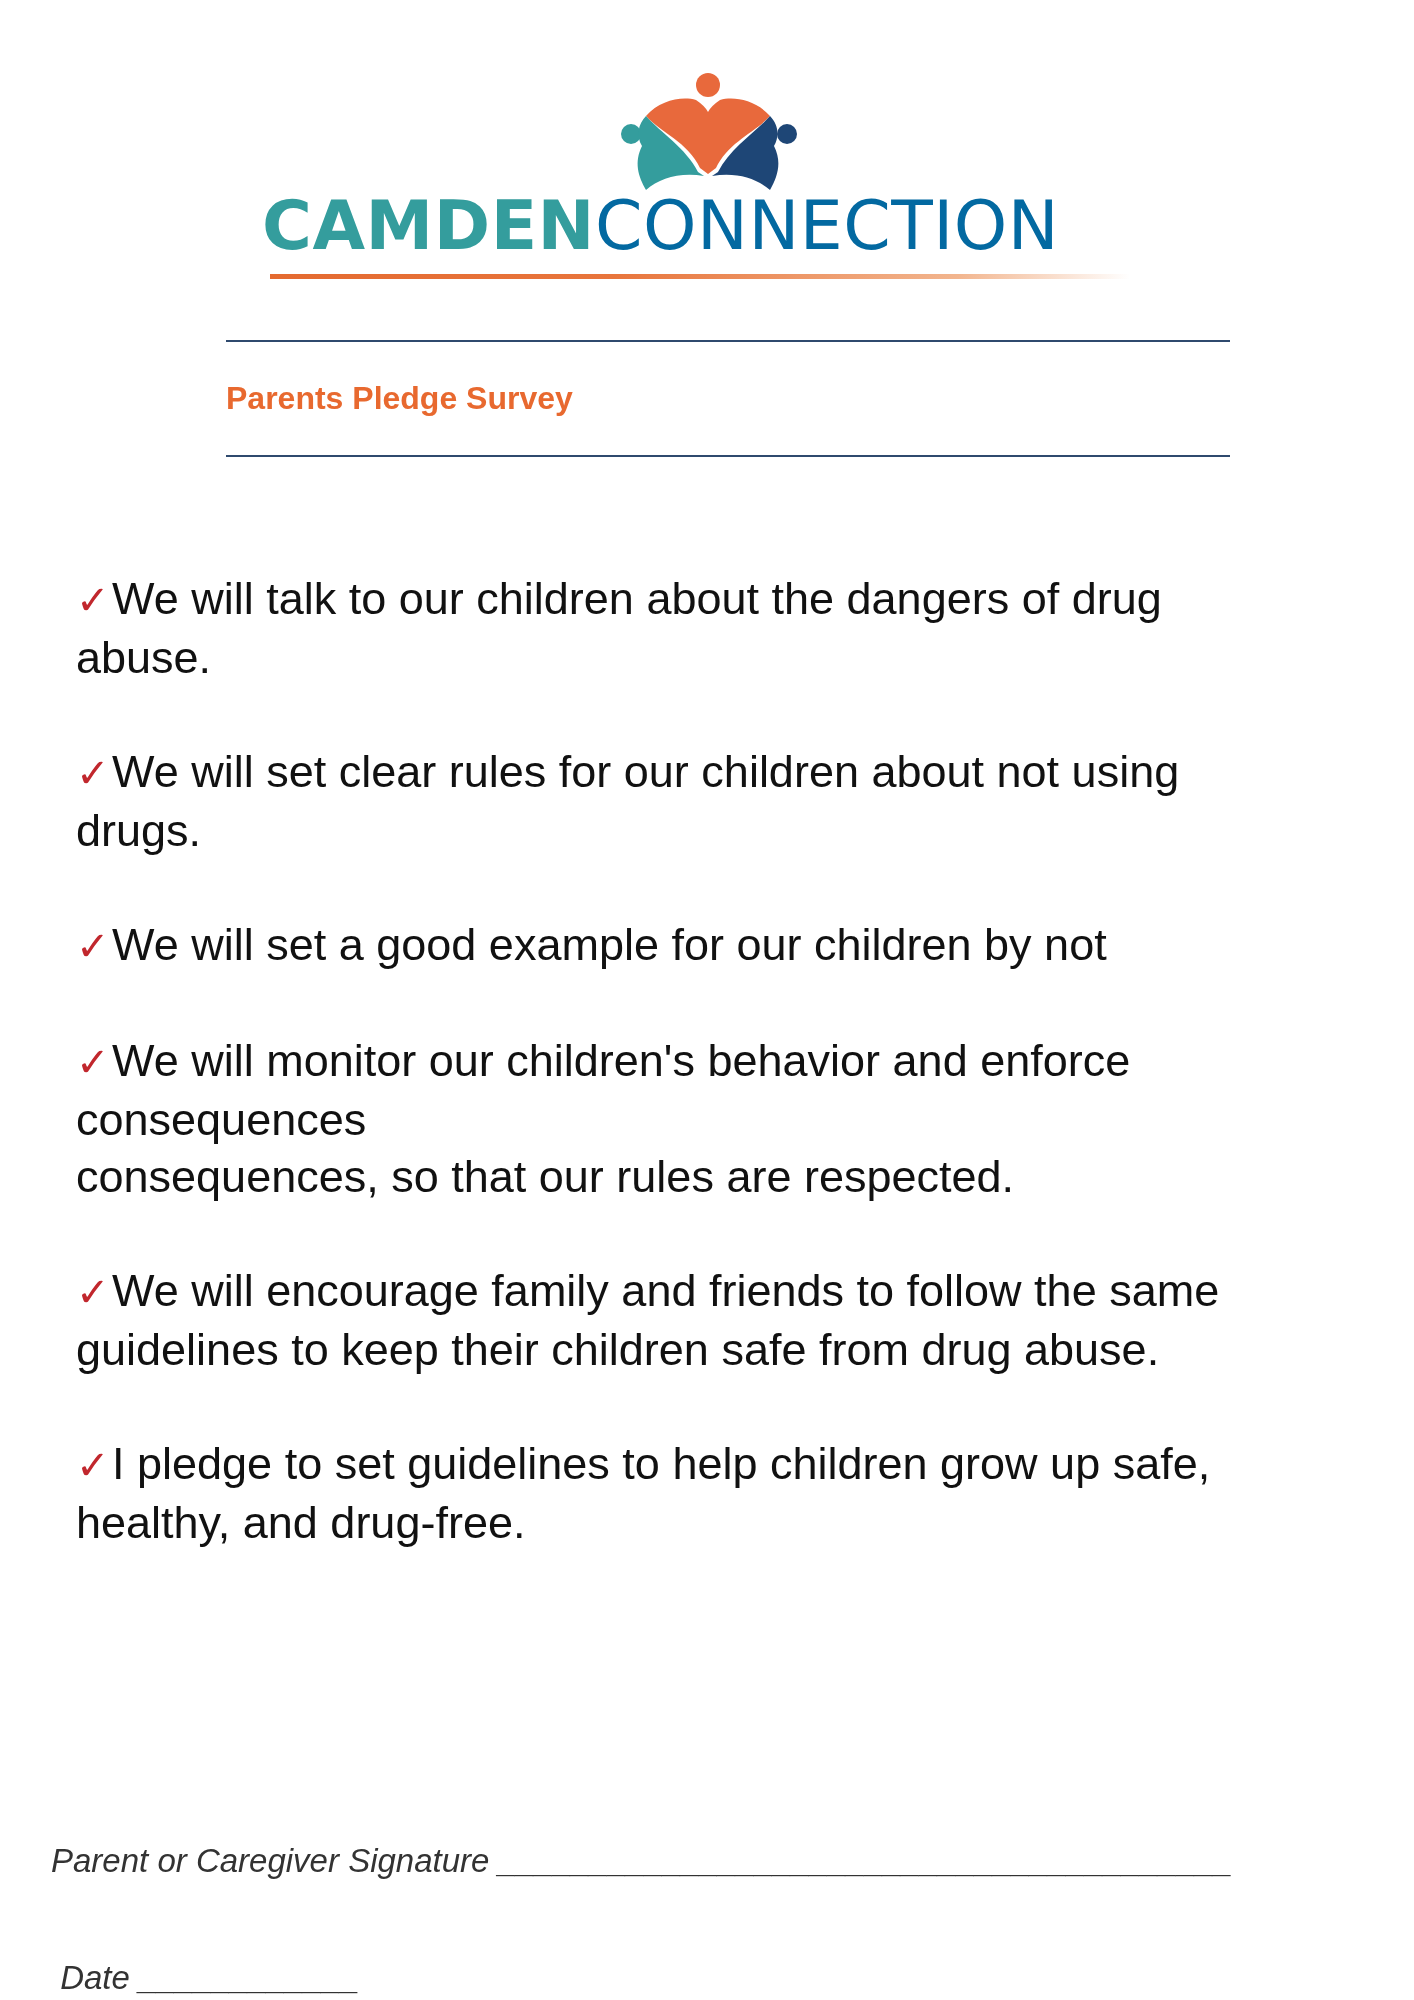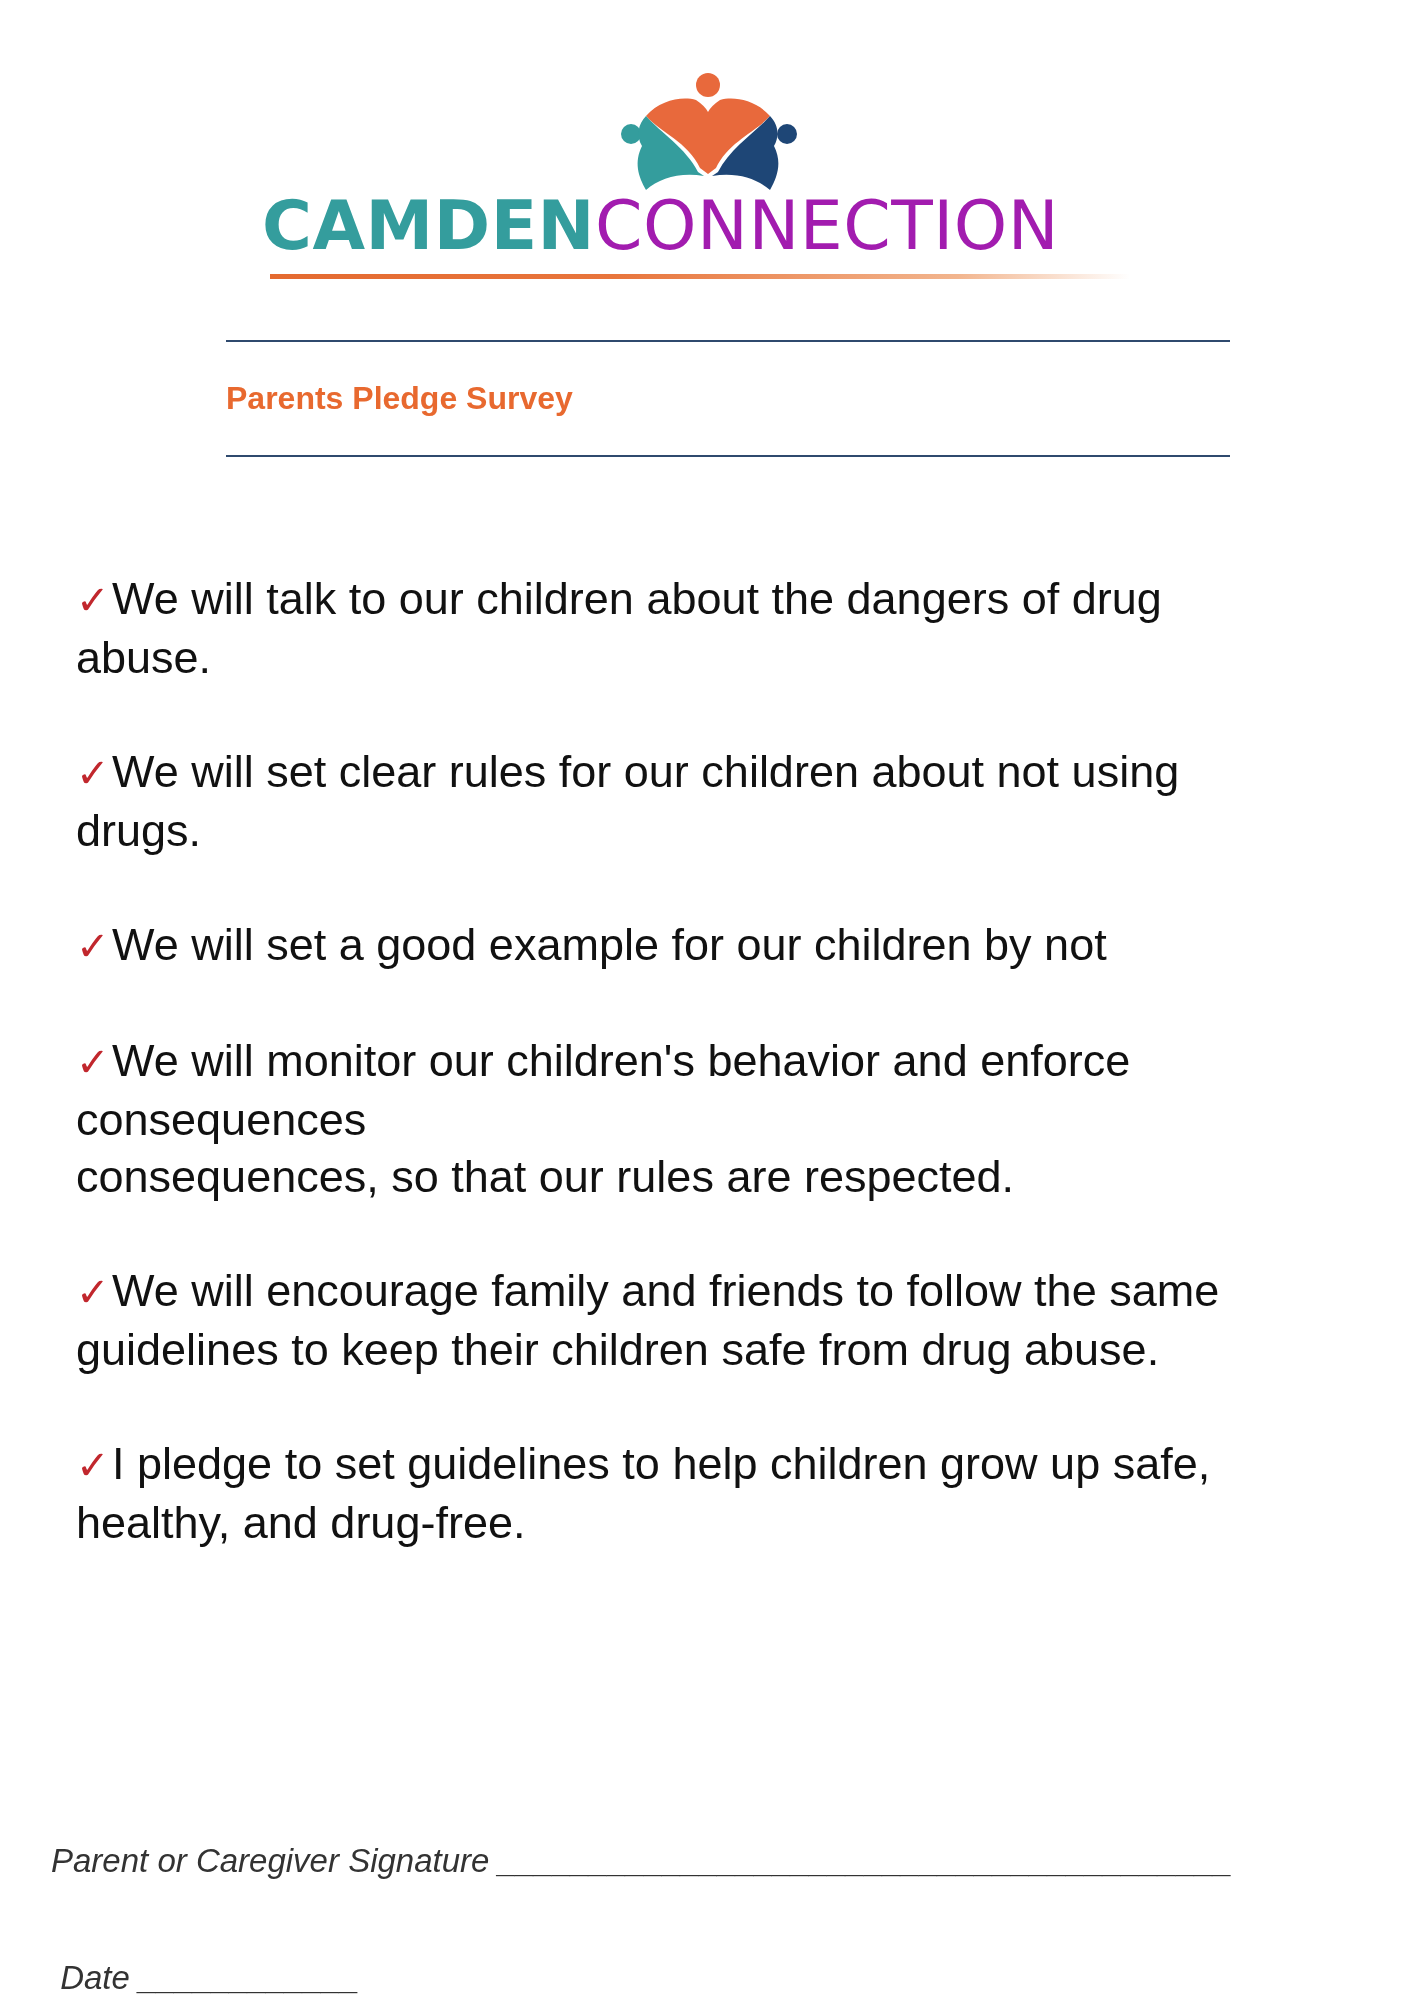--- a/index.html
+++ b/index.html
@@ -1,20 +1,20 @@
 <!DOCTYPE html>
 <html><head>
 <meta charset="utf-8">
 <style>
   html, body { margin: 0; padding: 0; background: #ffffff; }
   body { width: 1414px; height: 2000px; position: relative; overflow: hidden; font-family: "Liberation Sans", sans-serif; }
   .logo-emblem { position: absolute; left: 620px; top: 72px; width: 178px; height: 118px; }
   .logo-text { position: absolute; left: 262px; top: 186px; height: 80px; white-space: nowrap; font-family: "DejaVu Sans", sans-serif; font-size: 68px; line-height: 80px; letter-spacing: 0.5px; transform: scaleX(1.0); transform-origin: left; }
   .logo-text .camden { color: #349D9D; font-weight: bold; }
-  .logo-text .connection { color: #a21caf; font-weight: normal; }
+  .logo-text .connection { color: #0369a1; font-weight: normal; }
   .logo-bar { position: absolute; left: 270px; top: 274px; width: 860px; height: 5px;
     background: linear-gradient(to right, #E46A30 0%, #E8753C 40%, #F2B58E 80%, rgba(255,255,255,0) 100%); }
   .rule { position: absolute; left: 226px; width: 1004px; height: 2px; background: #2F4A6E; }
   .rule.top { top: 340px; }
   .rule.bottom { top: 455px; }
   .doc-title { position: absolute; left: 226px; width: 1004px; top: 376px; text-align: left; color: #E8692F; font-weight: bold; font-size: 32px; line-height: 44px; font-family: "Liberation Sans", sans-serif; }
   .pledges { position: absolute; left: 51px; top: 570px; width: 1360px; margin-left: 25px; }
   .pledge { margin: 0 0 57px 0; font-size: 45px; line-height: 57px; color: #111111; }
   .pledge .line { display: block; white-space: nowrap; }
   .check { color: #C1272D; font-family: "DejaVu Sans", sans-serif; font-size: 40px; display: inline-block; width: 36px; }

